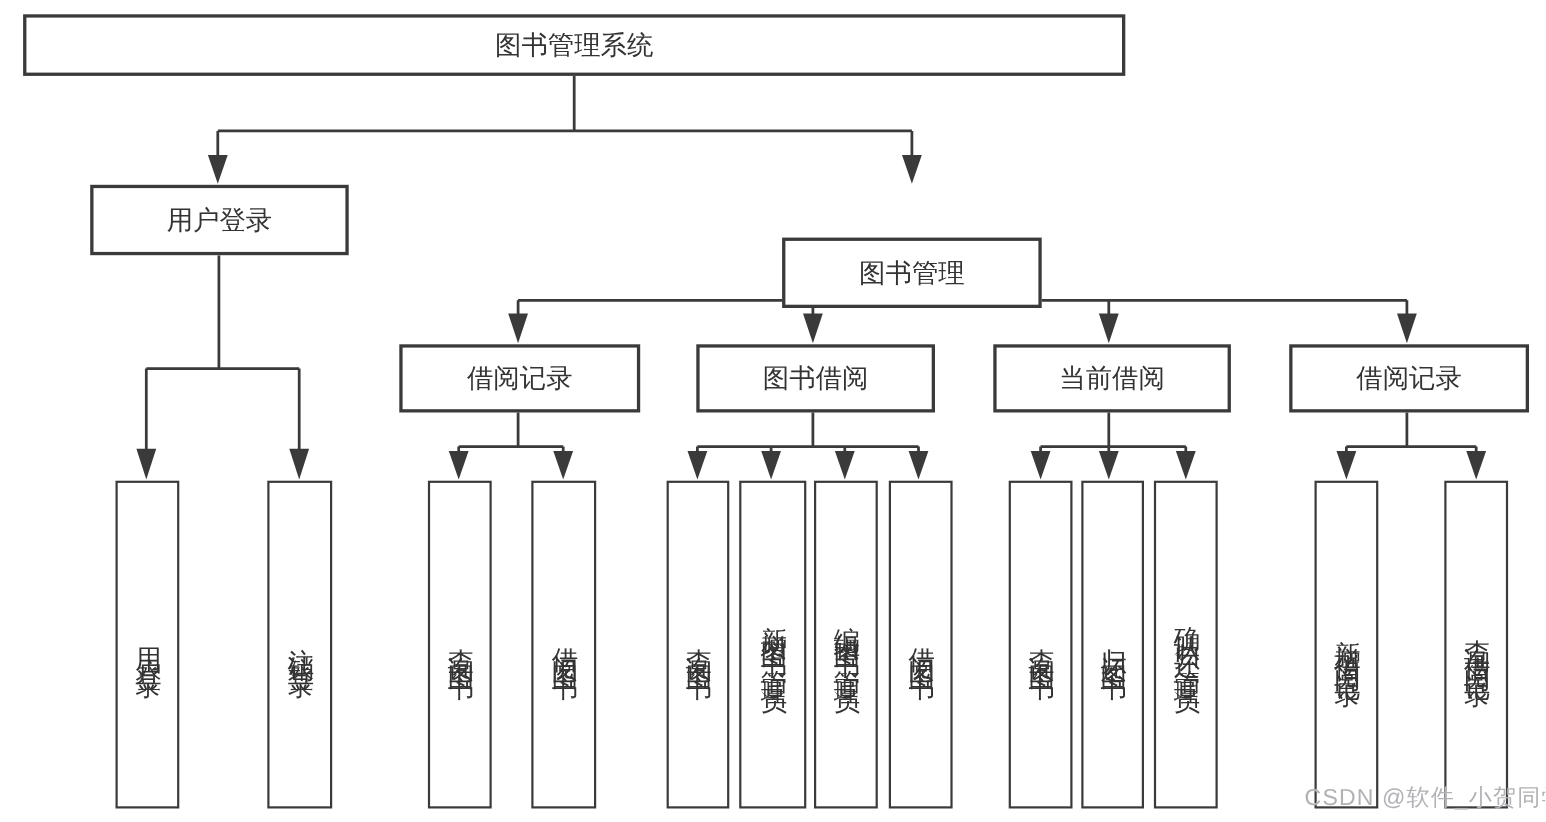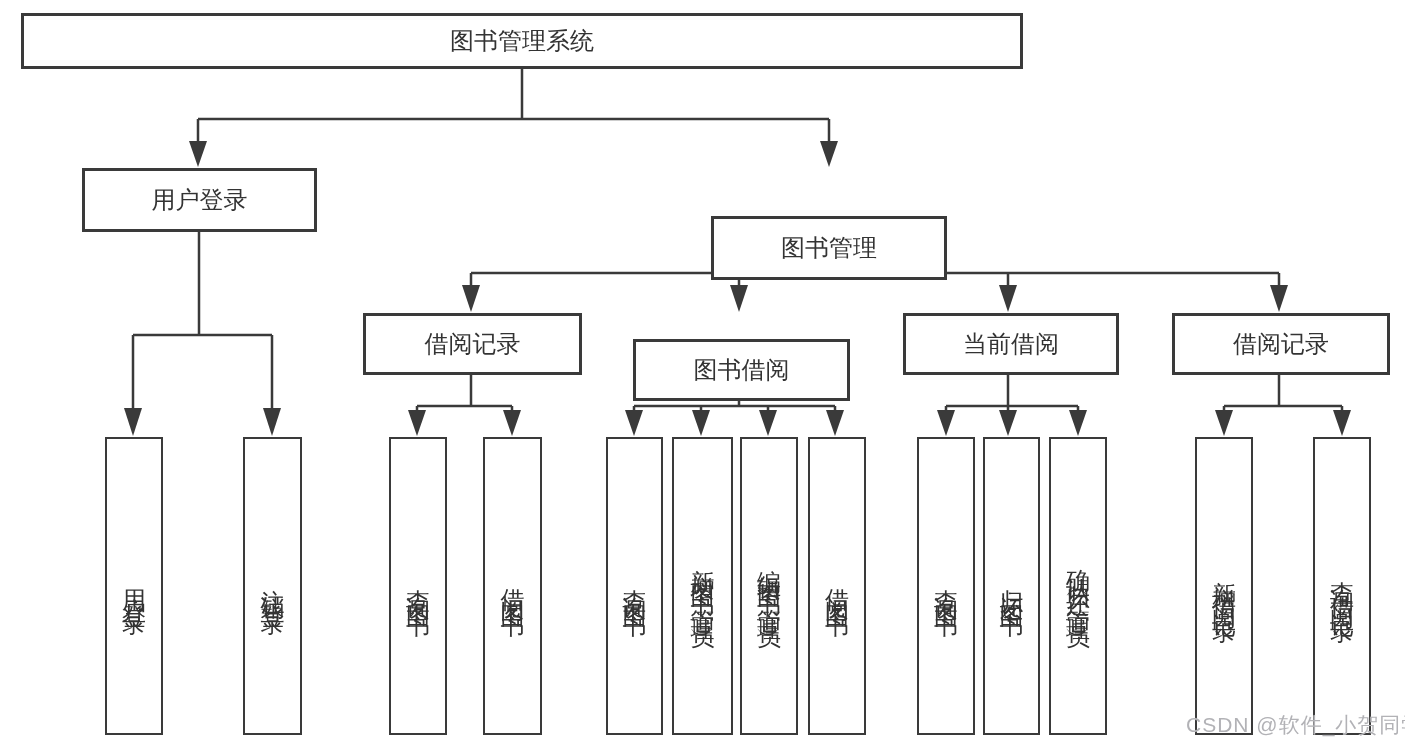--- a/index.html
+++ b/index.html
@@ -118,21 +118,21 @@
   <div class="box" style="left:82px; top:168px; width:235px; height:64px;">
     <span class="hlabel">用户登录</span>
   </div>
   <div class="box" style="left:711px; top:168px; width:236px; height:64px;margin-top:48px;">
     <span class="hlabel">图书管理</span>
   </div>
 
   <div class="box" style="left:363px; top:313px; width:219px; height:62px;">
     <span class="hlabel">借阅记录</span>
   </div>
-  <div class="box" style="left:633px; top:313px; width:217px; height:62px;margin-top:26px;">
+  <div class="box" style="left:633px; top:313px; width:217px; height:62px;">
     <span class="hlabel">图书借阅</span>
   </div>
   <div class="box" style="left:903px; top:313px; width:216px; height:62px;">
     <span class="hlabel">当前借阅</span>
   </div>
   <div class="box" style="left:1172px; top:313px; width:218px; height:62px;">
     <span class="hlabel">借阅记录</span>
   </div>
 
   <div class="box leaf" style="left:105px; top:437px; width:58px; height:298px;">

